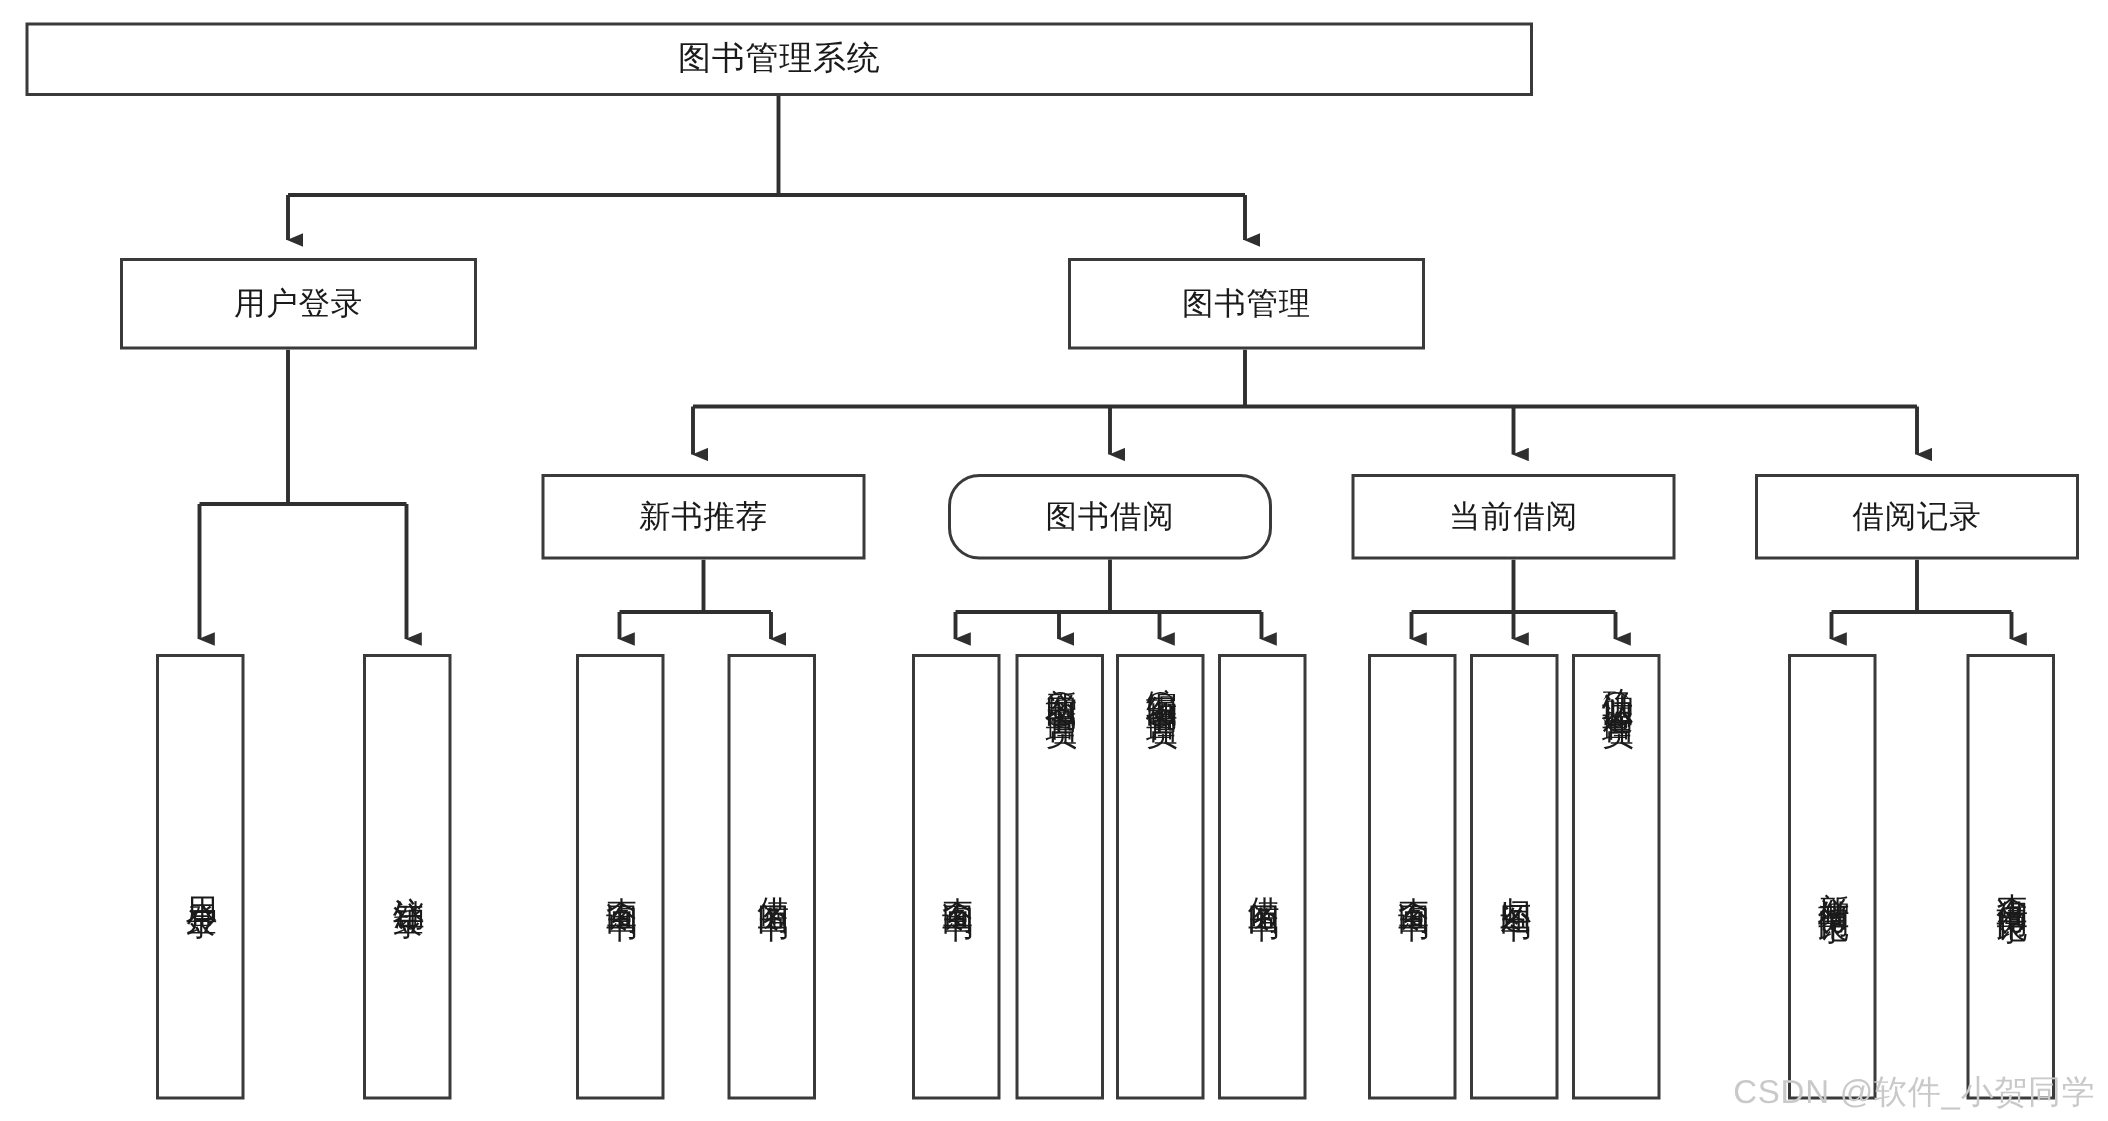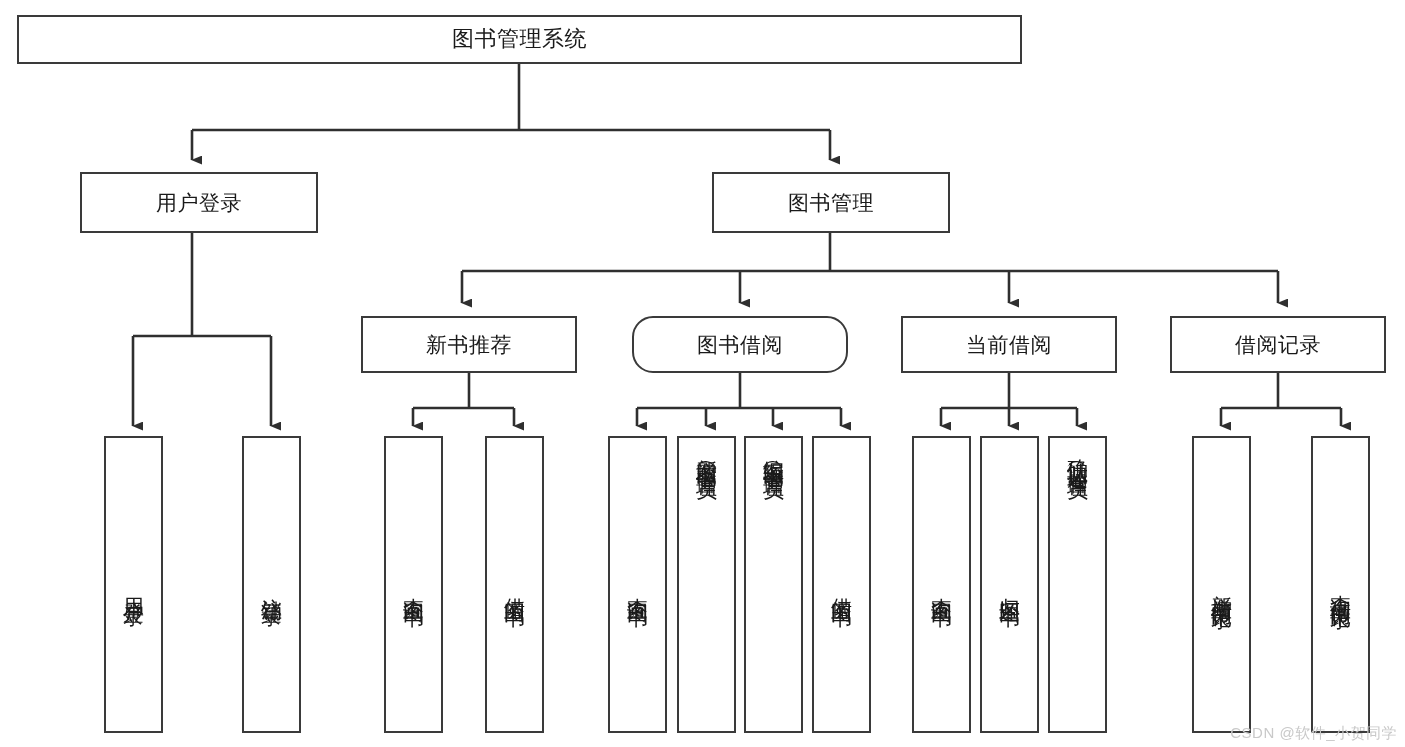--- a/index.html
+++ b/index.html
@@ -42,21 +42,21 @@
     font-size:21px;
     line-height:1.05;
     letter-spacing:3px;
     white-space:nowrap;
   }
   .v-node.tall-text{align-items:flex-start;justify-content:center;}
 
   #watermark{
     position:absolute;
     right:8px;bottom:4px;
-    font-size:15px;
+    font-size:22px;
     color:#c9c9c9;
     white-space:nowrap;
     letter-spacing:0.5px;
   }
 </style>
 </head>
 <body>
 
 <div id="stage">
 

